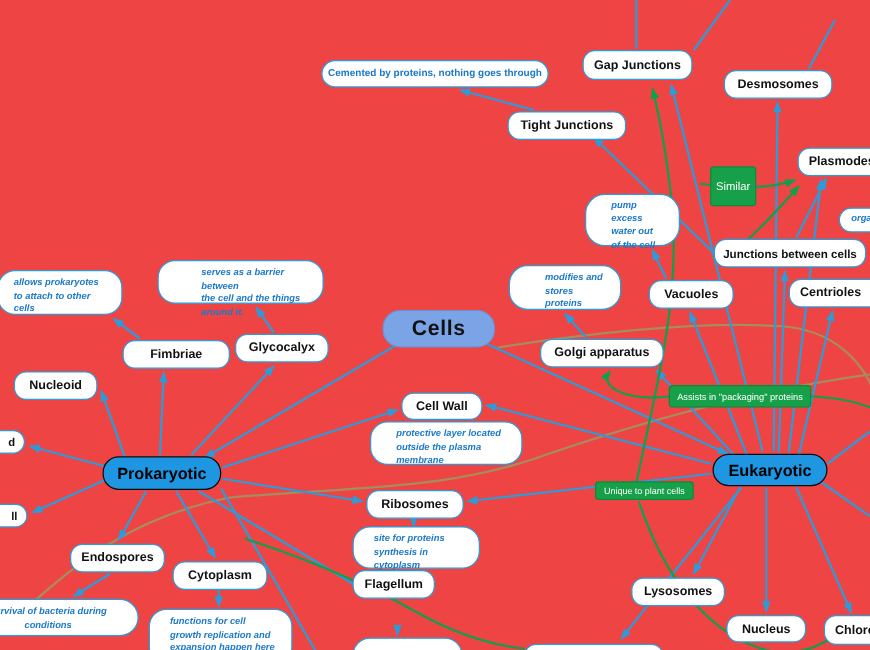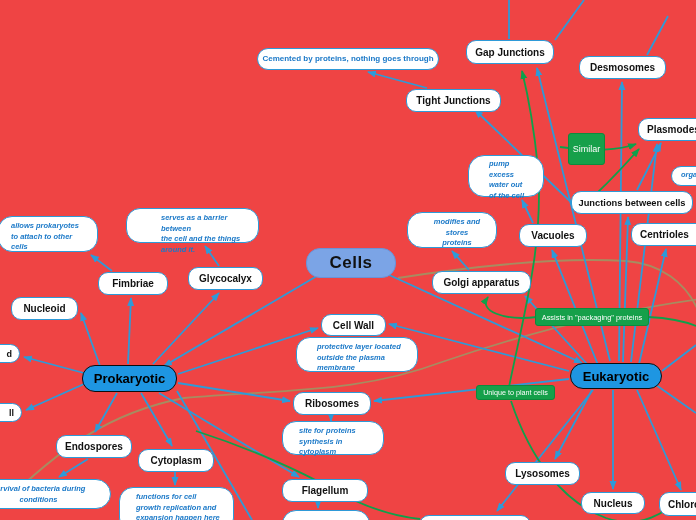--- a/index.html
+++ b/index.html
@@ -108,21 +108,21 @@
 
   <div class="note note-plain" style="left:257px;top:48px;width:182px;height:22px;">
       <span>Cemented by proteins, nothing goes through</span>
     </div>
 
   <div class="note" style="left:468px;top:155px;width:76px;height:42px;border-radius:16px;padding-left:20px;padding-top:3px;">pump
 excess
 water out
 of the cell</div>
 
-  <div class="note" style="left:407px;top:212px;width:90px;height:36px;border-radius:15px;padding-left:16px;text-align:center;">modifies and
+  <div class="note" style="left:407px;top:212px;width:90px;height:36px;border-radius:15px;padding-left:28px;">modifies and
 stores
 proteins</div>
 
   <div class="note" style="left:126px;top:208px;width:133px;height:35px;padding-left:34px;">serves as a barrier between
 the cell and the things
 around it.</div>
 
   <div class="note" style="left:-2px;top:216px;width:100px;height:36px;padding-left:12px;">allows prokaryotes
 to attach to other
 cells</div>
@@ -163,21 +163,21 @@
     </div>
   <div class="node cutR" style="left:631px;top:223px;width:80px;height:23px;">
       <span>Centrioles</span>
     </div>
   <div class="node" style="left:519px;top:224px;width:68px;height:23px;">
       <span>Vacuoles</span>
     </div>
   <div class="node" style="left:432px;top:271px;width:99px;height:23px;">
       <span>Golgi apparatus</span>
     </div>
-  <div class="node" style="left:98px;top:272px;width:70px;height:23px;">
+  <div class="node" style="left:98px;top:272px;width:86px;height:23px;">
       <span>Fimbriae</span>
     </div>
   <div class="node" style="left:188px;top:267px;width:75px;height:23px;">
       <span>Glycocalyx</span>
     </div>
   <div class="node" style="left:11px;top:297px;width:67px;height:23px;">
       <span>Nucleoid</span>
     </div>
   <div class="node cutL" style="left:-32px;top:344px;width:52px;height:19px;">
       <span style="font-size:9px">d</span>
@@ -190,21 +190,21 @@
     </div>
   <div class="node" style="left:293px;top:392px;width:78px;height:23px;">
       <span>Ribosomes</span>
     </div>
   <div class="node" style="left:56px;top:435px;width:76px;height:23px;text-align:center;">
       <span>Endospores</span>
     </div>
   <div class="node" style="left:138px;top:449px;width:76px;height:23px;">
       <span>Cytoplasm</span>
     </div>
-  <div class="node" style="left:282px;top:479px;width:86px;height:23px;">
+  <div class="node" style="left:282px;top:456px;width:66px;height:23px;">
       <span>Flagellum</span>
     </div>
   <div class="node" style="left:505px;top:462px;width:75px;height:23px;">
       <span>Lysosomes</span>
     </div>
   <div class="node" style="left:581px;top:492px;width:64px;height:22px;">
       <span>Nucleus</span>
     </div>
   <div class="node cutR" style="left:659px;top:492px;width:95px;height:24px;">
       <span>Chloroplast</span>

